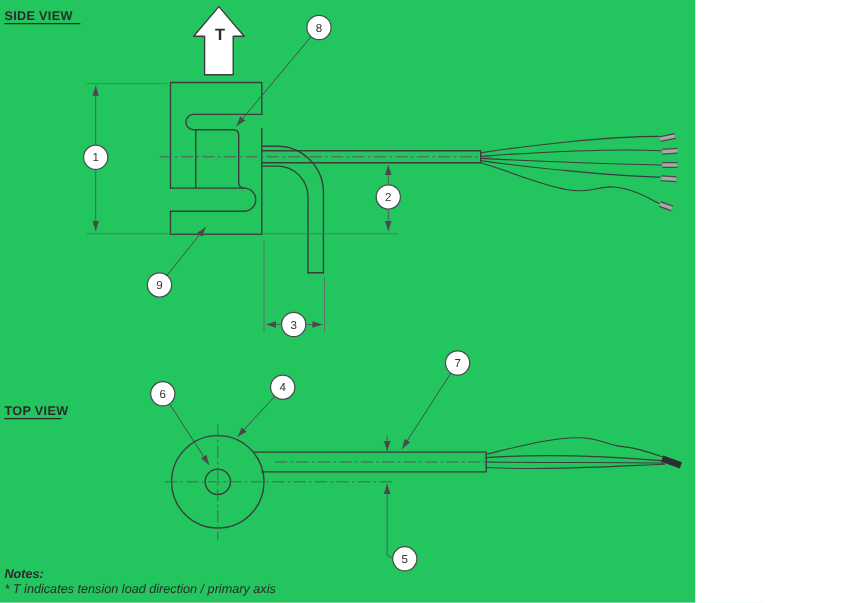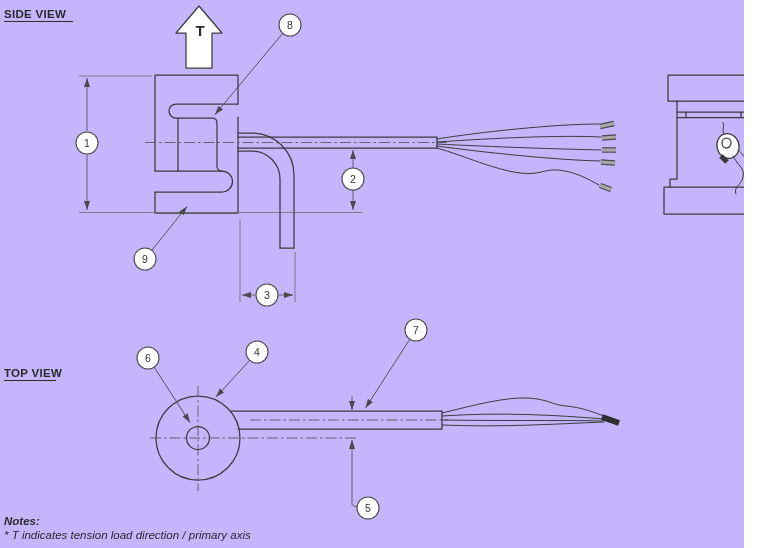--- a/index.html
+++ b/index.html
@@ -1,16 +1,16 @@
 <!DOCTYPE html>
 <html><head>
 <meta charset="utf-8">
 <style>
   html,body{margin:0;padding:0;background:#ffffff;}
-  .stage{position:relative;width:744px;height:548px;background:#c4b5fd;overflow:hidden;
+  .stage{position:relative;width:632px;height:548px;background:#22c55e;overflow:hidden;
          font-family:"Liberation Sans",sans-serif;}
   svg text{fill:#2b2b2b;font-family:"Liberation Sans",sans-serif;}
   .edge{fill:none;stroke:#3c3c3c;stroke-width:1.25;stroke-linejoin:round;stroke-linecap:round;}
   .edge-fill{fill:#ffffff;stroke:#3c3c3c;stroke-width:1.25;stroke-linejoin:round;}
   .wire{fill:none;stroke:#3c3c3c;stroke-width:1;stroke-linecap:round;}
   .dim{fill:none;stroke:#5a5a5a;stroke-width:0.9;}
   .ext{fill:none;stroke:#6a6a6a;stroke-width:0.8;}
   .cl{fill:none;stroke:#5a5a5a;stroke-width:0.9;stroke-dasharray:11 3 2.5 3;}
   .leader{fill:none;stroke:#4a4a4a;stroke-width:0.9;}
   .balloon{fill:#ffffff;stroke:#4a4a4a;stroke-width:1.1;}

